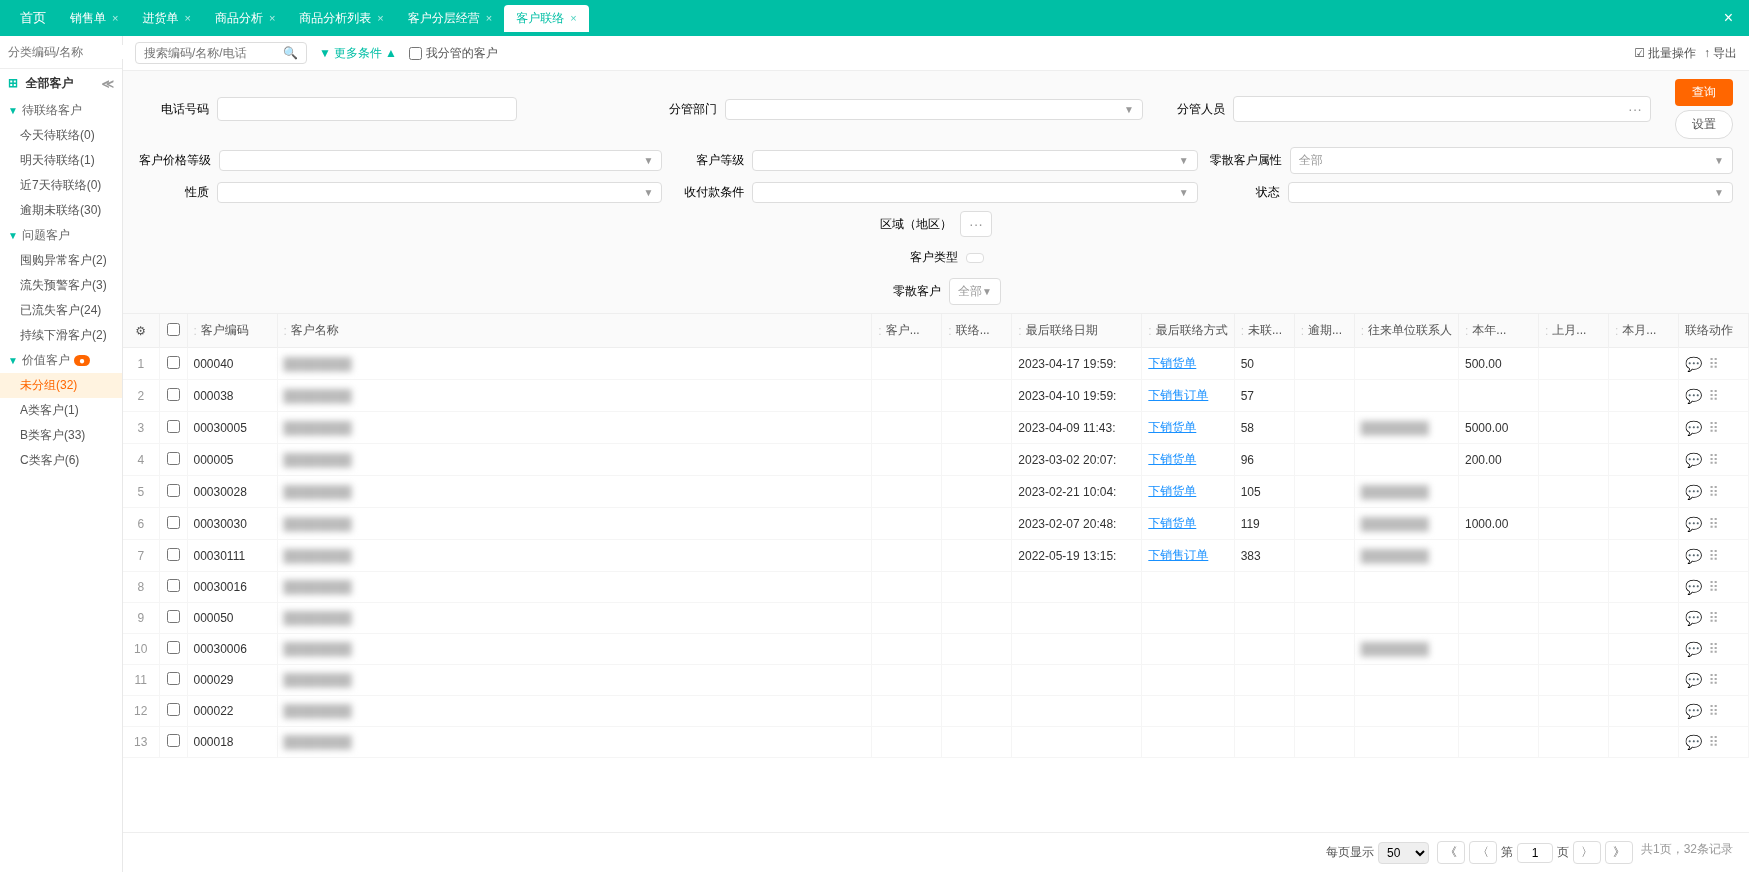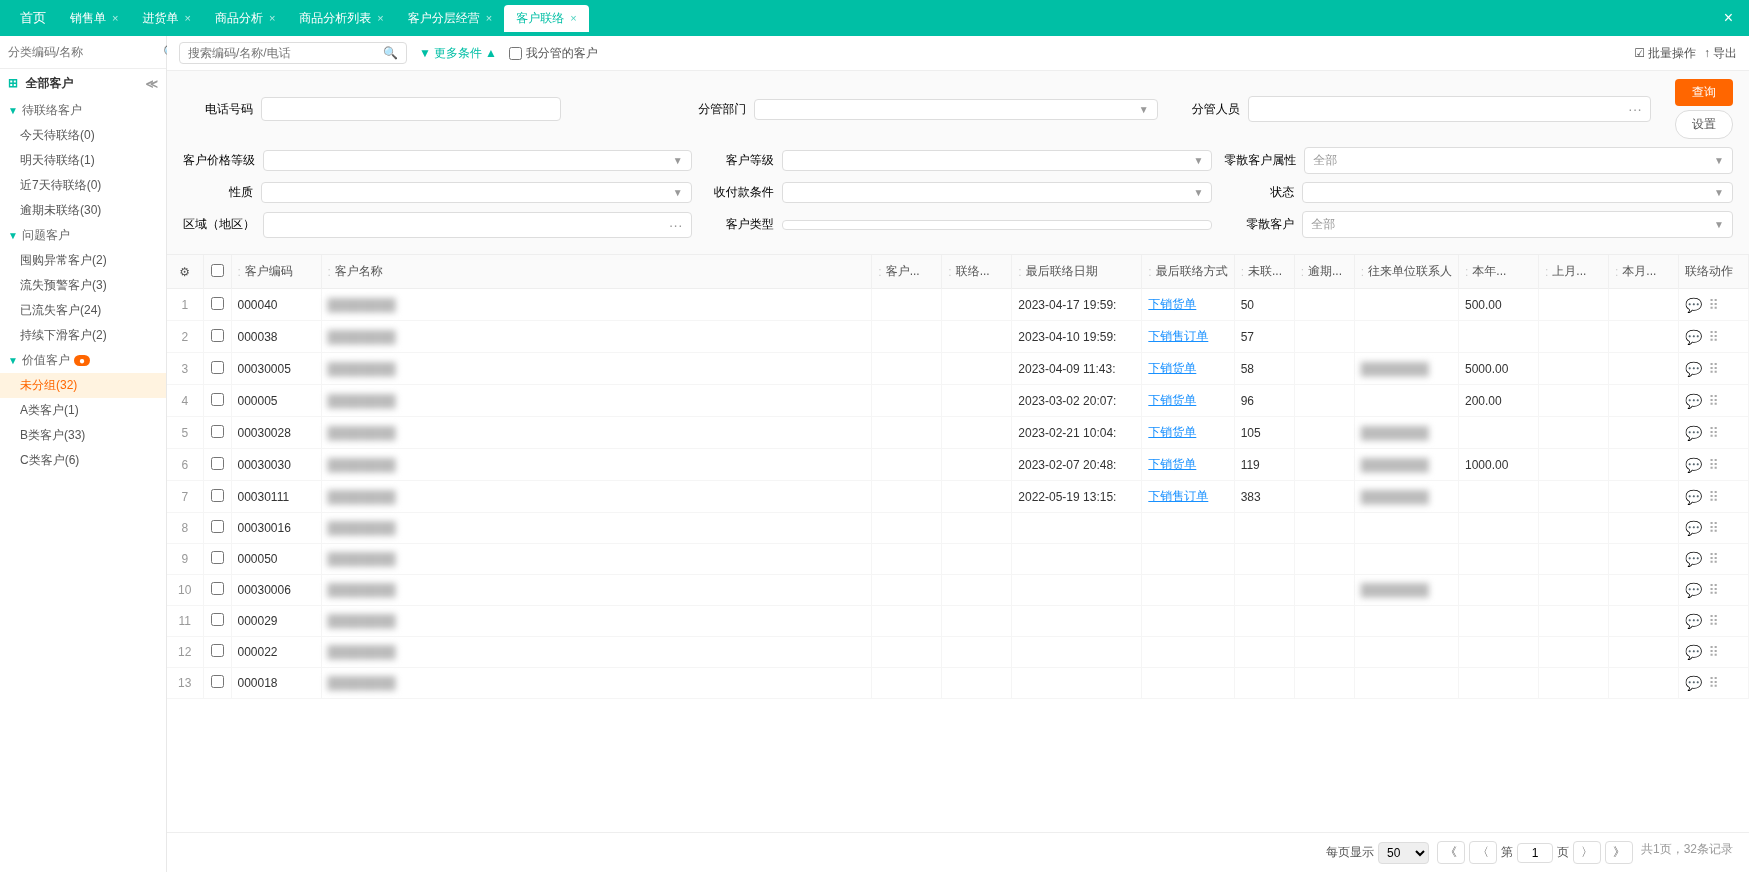--- a/index.html
+++ b/index.html
@@ -48,21 +48,21 @@
     }
 
     
     .main-layout {
       display: flex;
       height: calc(100vh - 36px);
     }
 
     
     .sidebar {
-      width: 167px;
+      width: 123px;
       background: white;
       border-right: 1px solid #e8e8e8;
       display: flex;
       flex-direction: column;
       flex-shrink: 0;
     }
     .sidebar-search {
       display: flex;
       align-items: center;
       padding: 8px;
@@ -138,21 +138,21 @@
       background: white;
       border-bottom: 1px solid #eee;
       gap: 12px;
     }
     .filter-search {
       display: flex;
       align-items: flex-end;
       border: 1px solid #ddd;
       border-radius: 4px;
       padding: 3px 8px;
-      width: 228px;
+      width: 172px;
     }
     .filter-search input {
       border: none;
       outline: none;
       font-size: 12px;
       width: 100%;
       color: #999;
     }
     .filter-more {
       display: flex;
@@ -581,21 +581,21 @@
         </div>
         <div class="filter-field">
           <span class="filter-label">状态</span>
           <div class="filter-select">
             <span></span>
             <span class="chevron">▼</span>
           </div>
         </div>
       </div>
 
-      <div class="filter-row" style="margin-bottom:8px;">
+      <div class="filter-row" style="margin-bottom:0;flex-direction:column;">
         <div class="filter-field">
           <span class="filter-label">区域（地区）</span>
           <div class="filter-select">
             <span></span>
             <span class="filter-more-dots">···</span>
           </div>
         </div>
         <div class="filter-field">
           <span class="filter-label">客户类型</span>
           <div class="filter-select">

